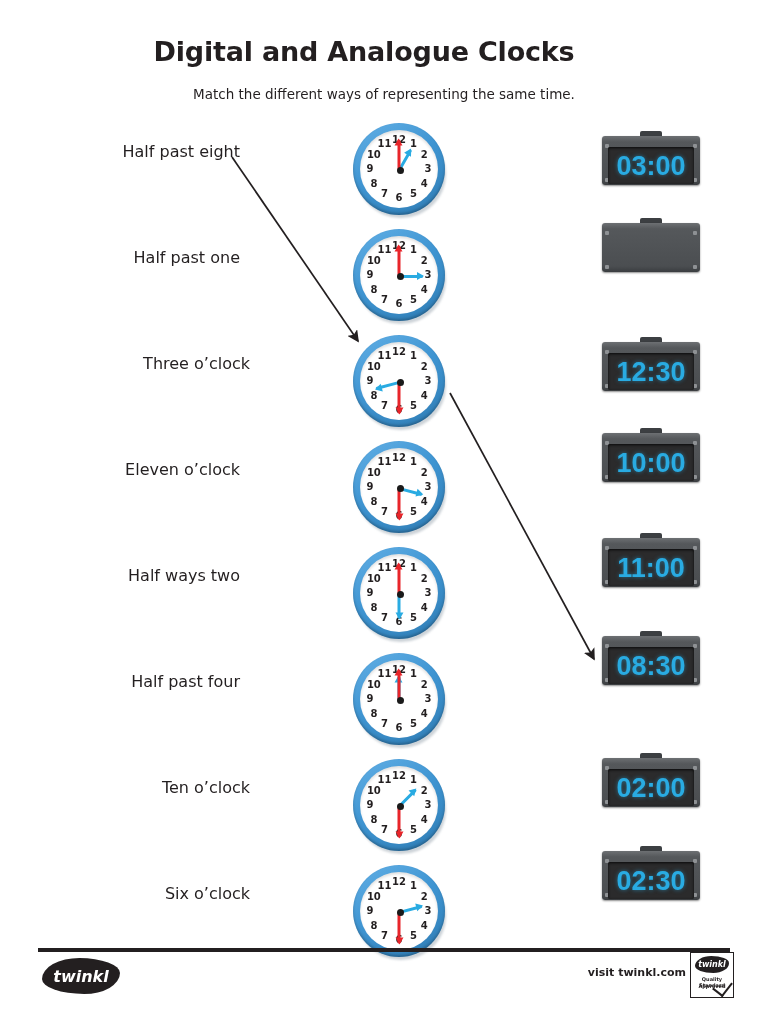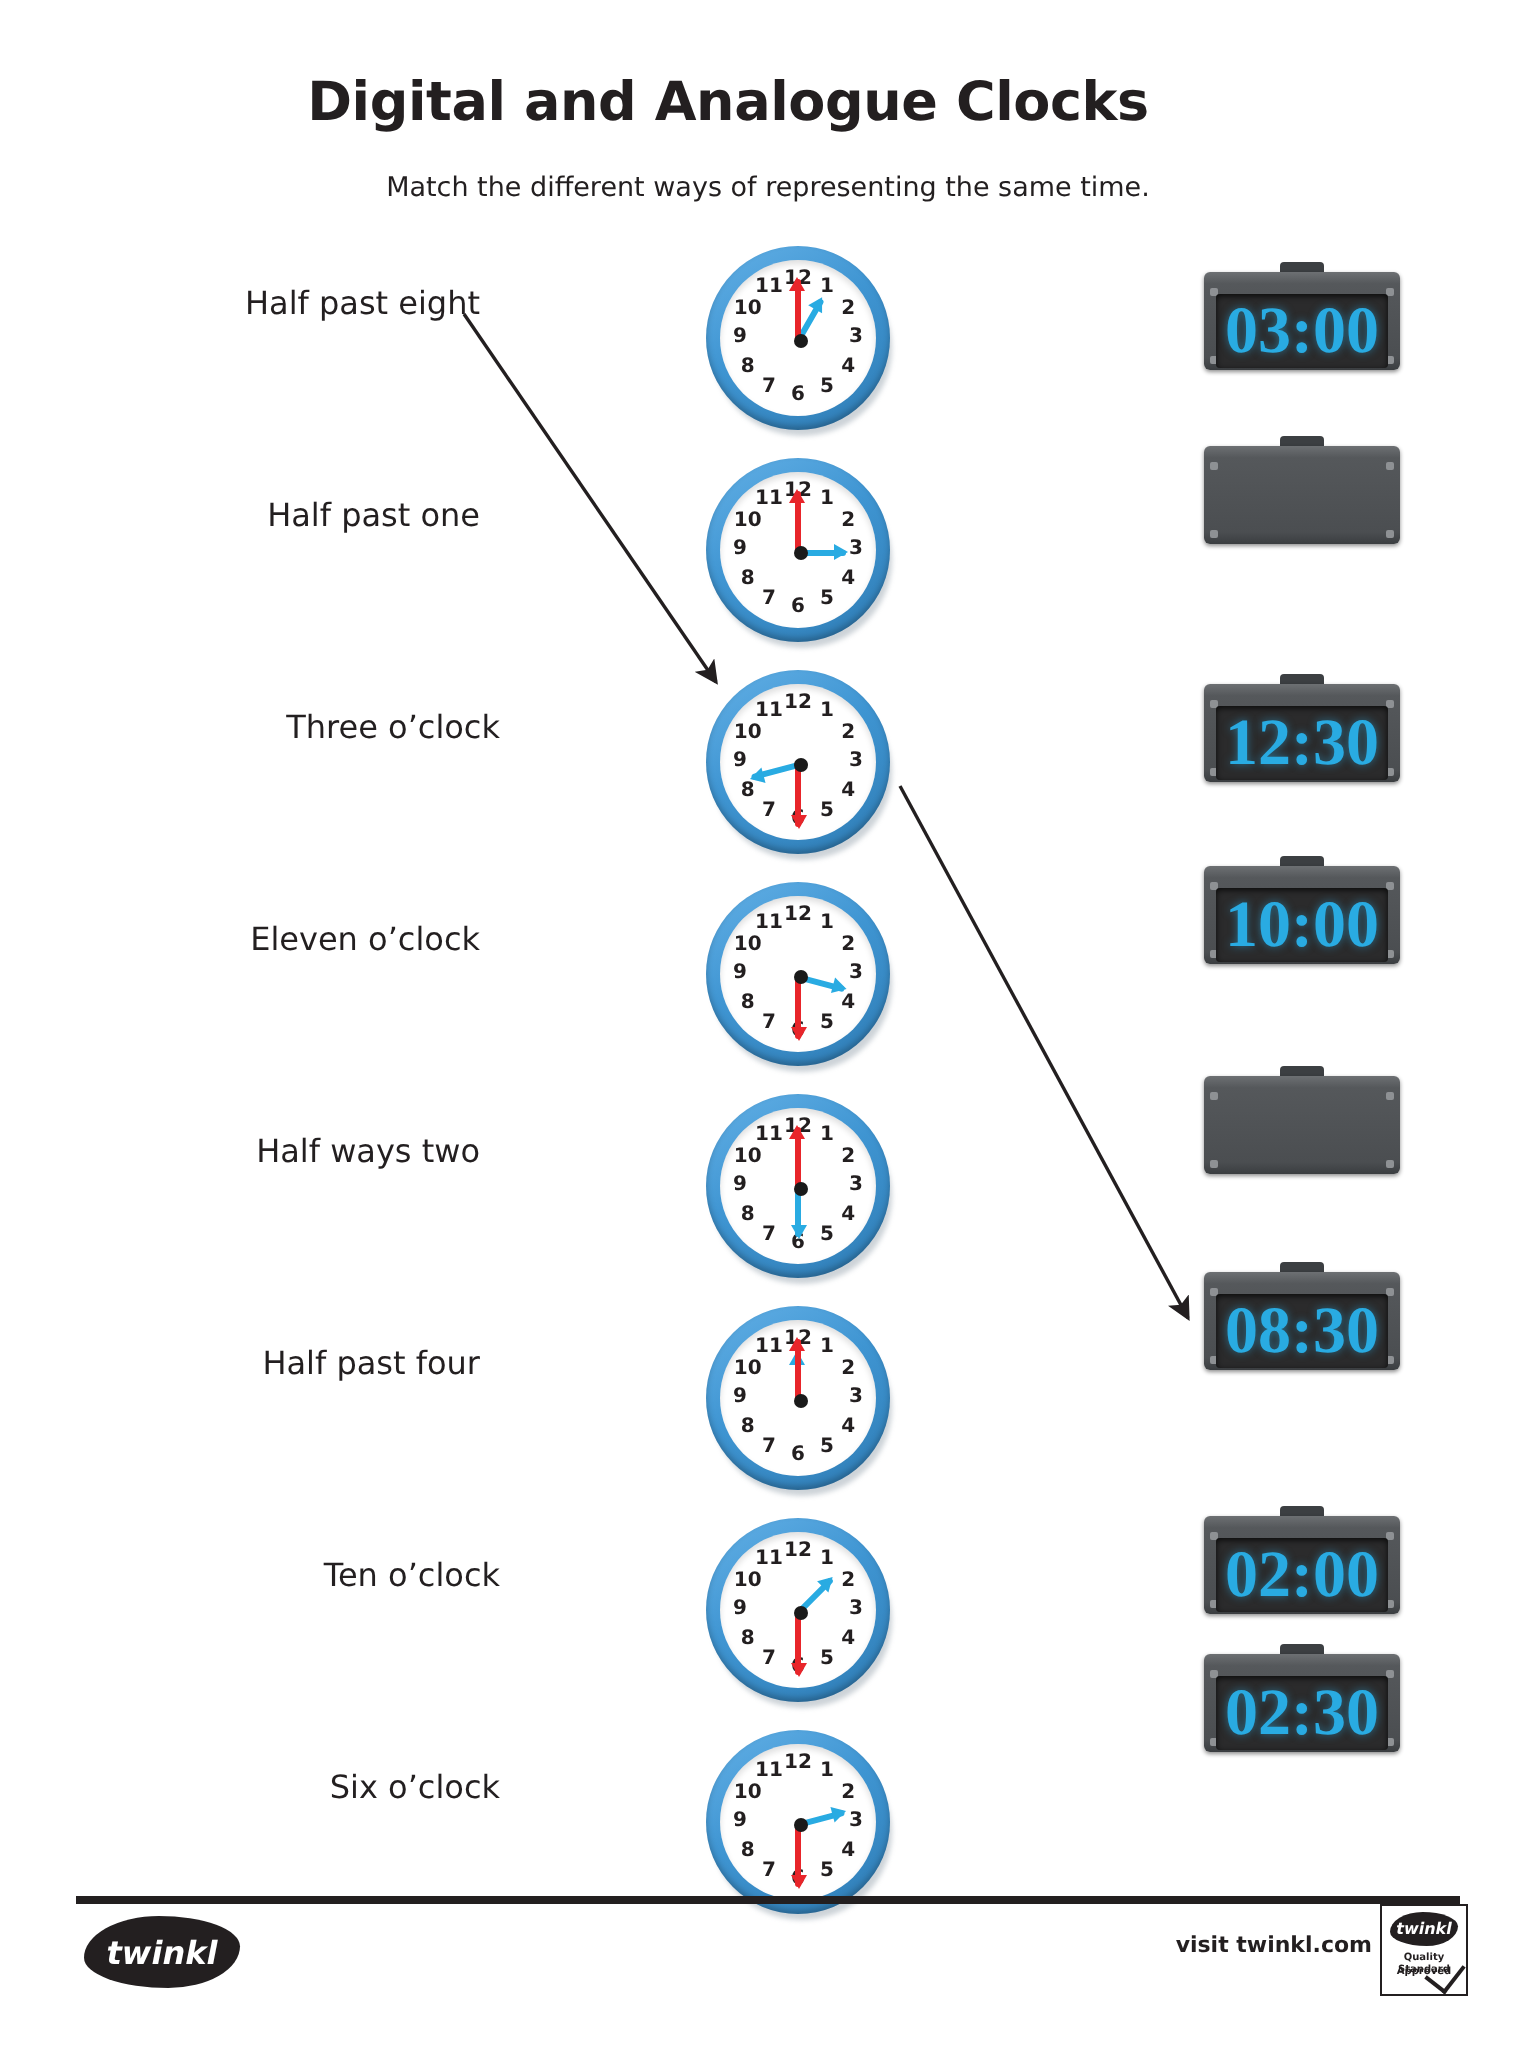--- a/index.html
+++ b/index.html
@@ -100,22 +100,22 @@
     background:#3c3f42; border-radius:2px 2px 0 0;
   }
   .dclock .screen {
     position:absolute; left:6px; top:11px; width:86px; height:37px;
     background:#2b2b2c;
     border-radius:2px;
     box-shadow:inset 0 1px 3px rgba(0,0,0,0.8);
     display:flex; align-items:center; justify-content:center;
   }
   .dclock .digits {
-    font-family:Liberation Serif, serif;
-    font-size:33px; font-weight:bold;
+    font-family:Liberation Sans, sans-serif;
+    font-size:27px; font-weight:bold;
     color:#29abe2;
     letter-spacing:0px;
     line-height:30px;
     text-shadow:0 0 4px rgba(41,171,226,0.55);
   }
   .dclock .corner {
     position:absolute; width:4px; height:4px;
     background:#8e9194; border-radius:1px;
   }
   .dclock .c1{left:3px;  top:8px;}
@@ -436,20 +436,23 @@
           </div>
         </div>
       </div>
       <div class="dclock" style="left: 602px; top: 533px;">
         <div class="nub"></div>
         <div class="body">
           <div class="corner c1"></div>
           <div class="corner c2"></div>
           <div class="corner c3"></div>
           <div class="corner c4"></div>
+          <div class="screen">
+            <div class="digits">11:00</div>
+          </div>
         </div>
       </div>
       <div class="dclock" style="left: 602px; top: 631px;">
         <div class="nub"></div>
         <div class="body">
           <div class="corner c1"></div>
           <div class="corner c2"></div>
           <div class="corner c3"></div>
           <div class="corner c4"></div>
           <div class="screen">
@@ -462,21 +465,21 @@
         <div class="body">
           <div class="corner c1"></div>
           <div class="corner c2"></div>
           <div class="corner c3"></div>
           <div class="corner c4"></div>
           <div class="screen">
             <div class="digits">02:00</div>
           </div>
         </div>
       </div>
-      <div class="dclock" style="left: 602px; top: 822px; padding-left: 34px;">
+      <div class="dclock" style="left: 602px; top: 846px; padding-left: 34px;">
         <div class="nub"></div>
         <div class="body">
           <div class="corner c1"></div>
           <div class="corner c2"></div>
           <div class="corner c3"></div>
           <div class="corner c4"></div>
           <div class="screen">
             <div class="digits">02:30</div>
           </div>
         </div>

